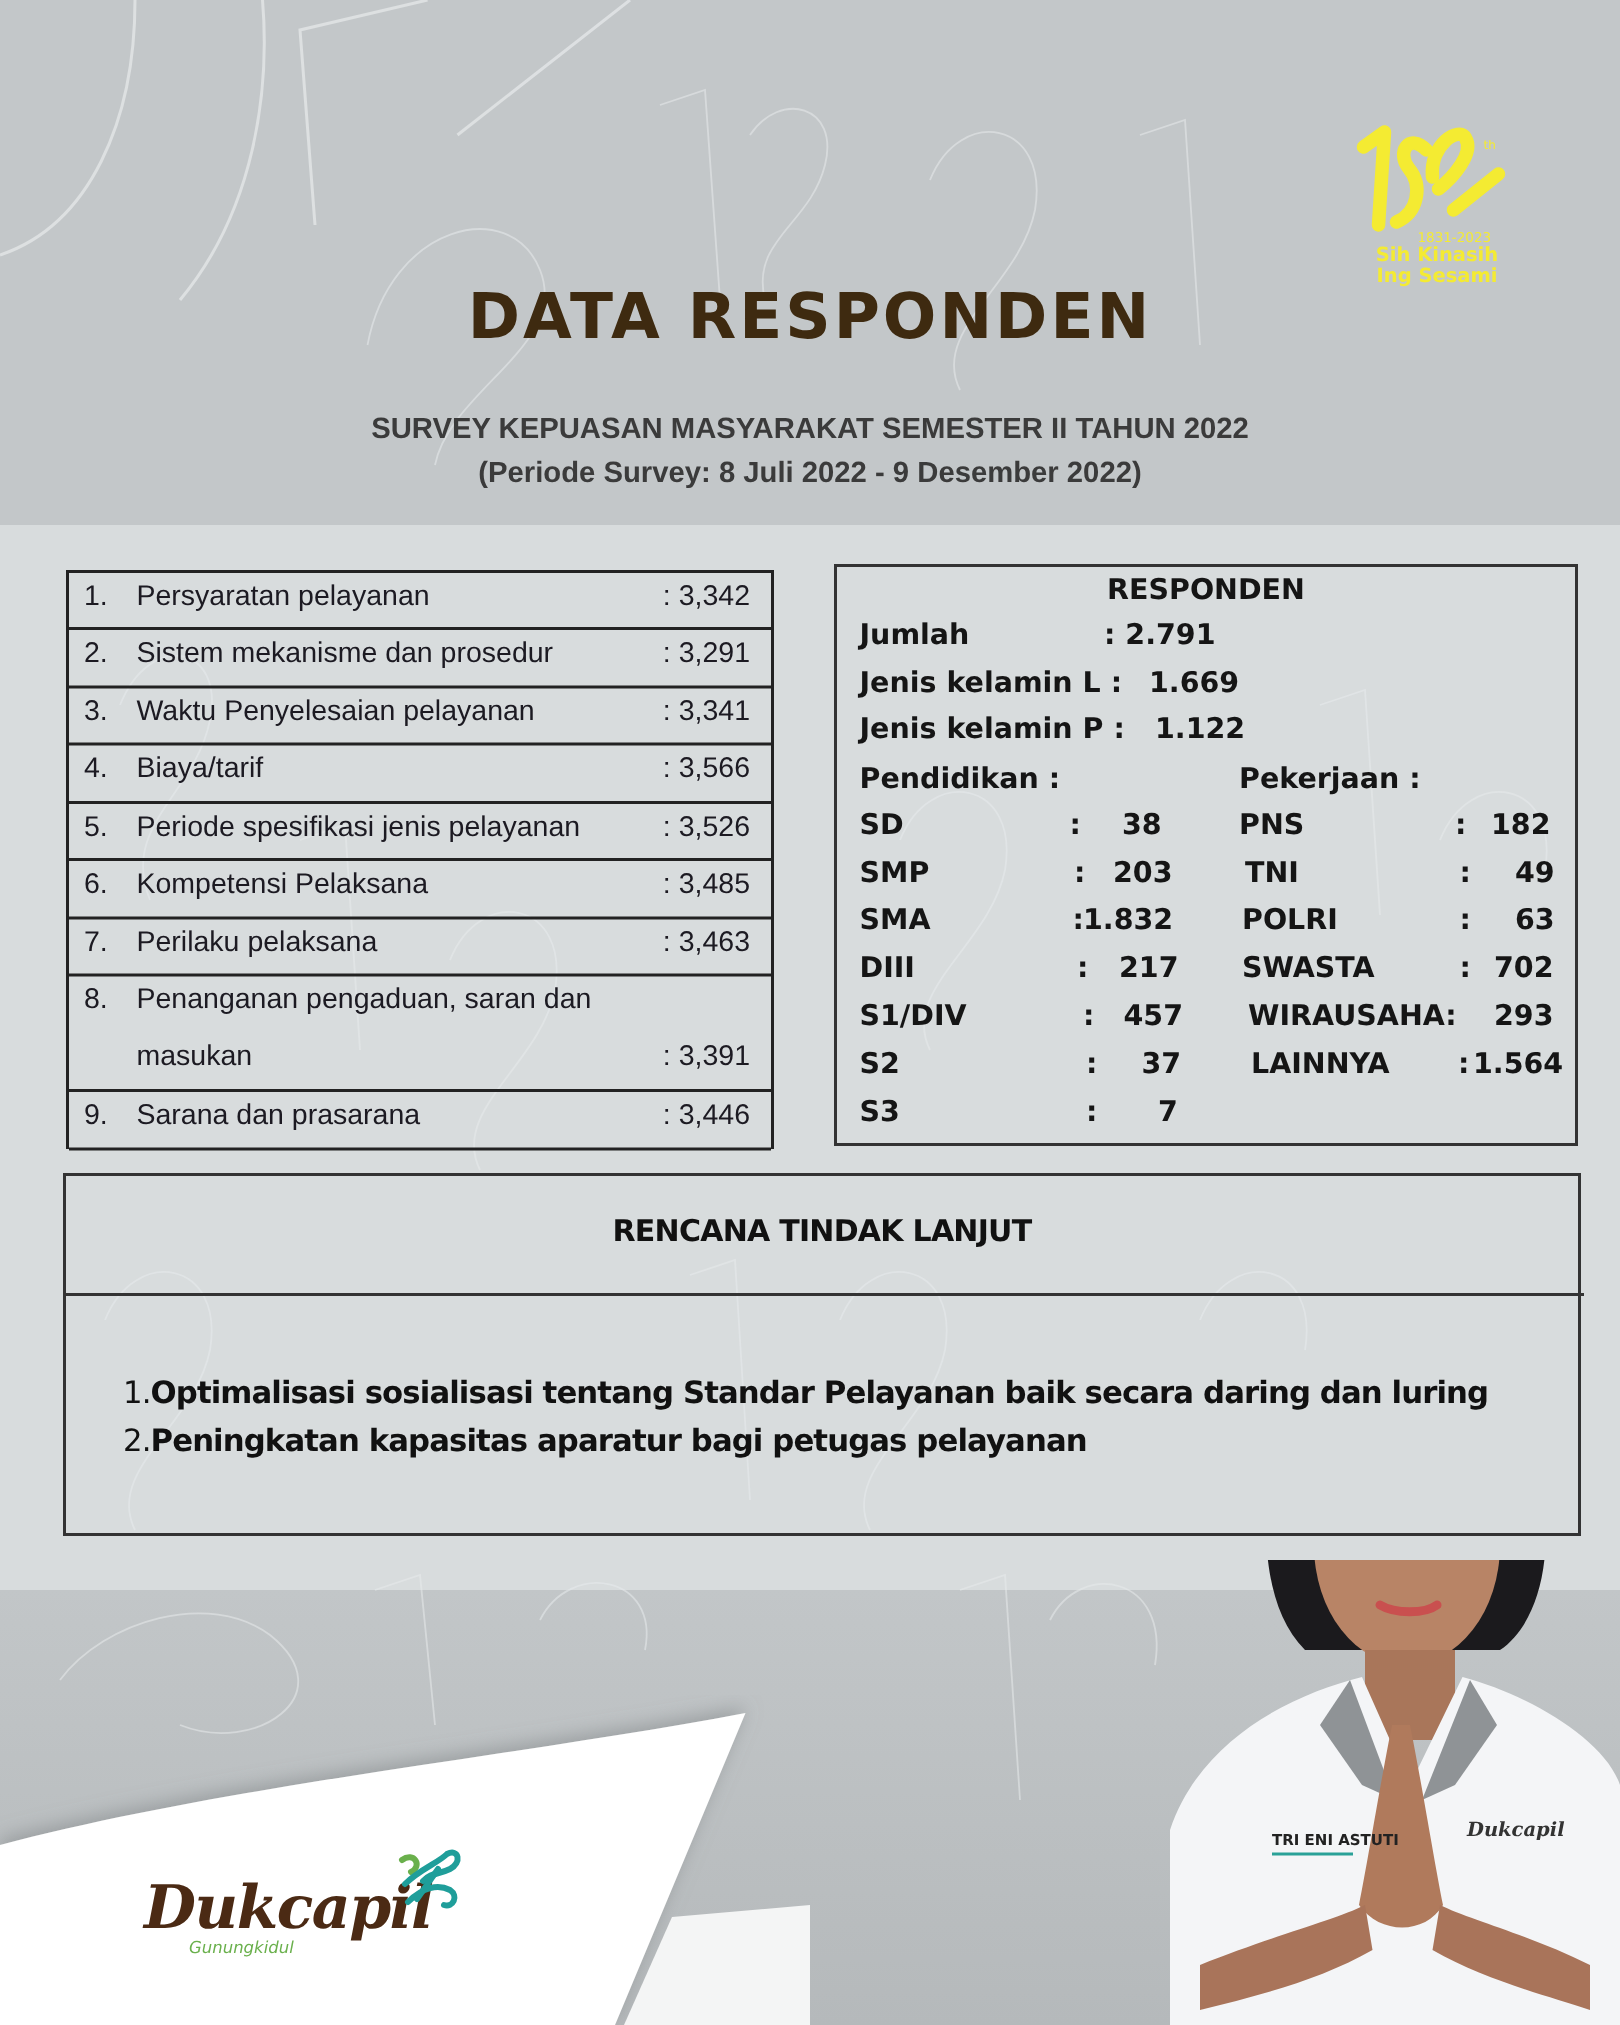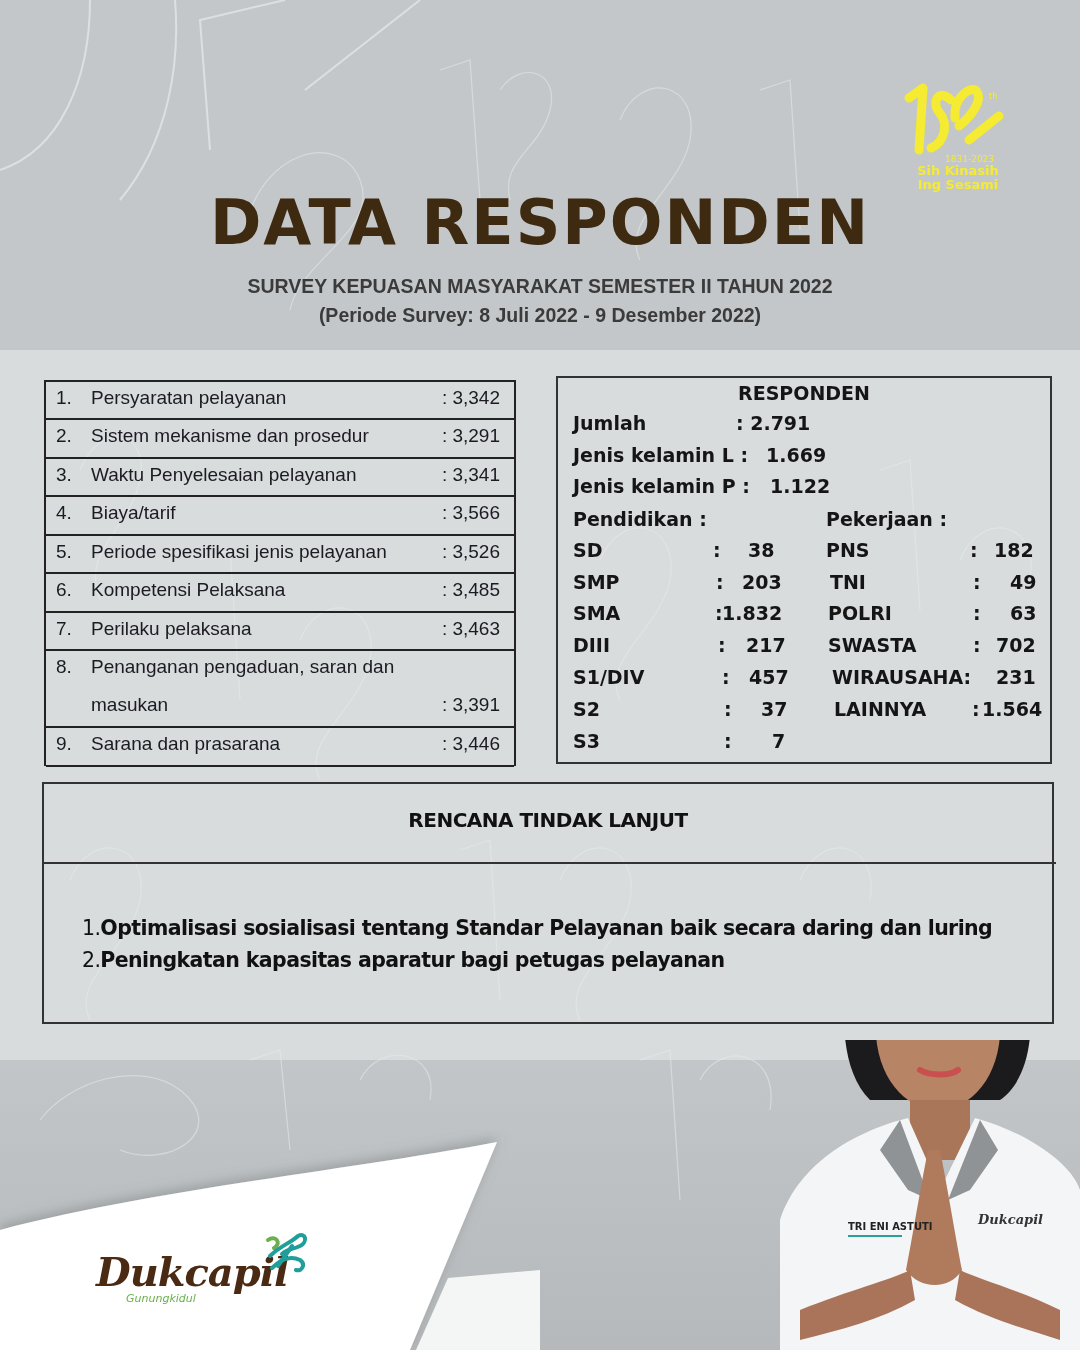--- a/index.html
+++ b/index.html
@@ -25,21 +25,21 @@
     color: #f4eb32;
   }
   .anniv-logo svg { position: absolute; left: 0; top: 0; }
   .anniv-years { position: absolute; left: 42px; top: 76px; font-size: 9px; font-family: "DejaVu Sans", sans-serif; color: #f4eb32; }
   .anniv-tag { position: absolute; left: 12px; top: 86px; font-size: 13px; font-weight: bold; line-height: 14px; color: #f4eb32; font-family: "DejaVu Sans", sans-serif; text-align: center; width: 86px;}
   .anniv-th { position: absolute; left: 86px; top: 14px; font-size: 8px; color:#f4eb32;}
 
   .main-title {
     position: absolute; left: 0; top: 186px; width: 1080px; text-align: center;
     font-family: "DejaVu Sans", sans-serif; font-weight: bold;
-    font-size: 62px; letter-spacing: 2px; color: #3e2a10;
+    font-size: 42px; letter-spacing: 2px; color: #3e2a10;
   }
   .subtitle {
     position: absolute; left: 0; top: 272px; width: 1080px; text-align: center;
     font-family: "Liberation Sans", sans-serif; font-weight: bold;
     font-size: 19.5px; color: #3b3b3b; line-height: 29px;
   }
 
   
   .score-table {
     position: absolute; left: 44px; top: 380px; width: 472px; height: 386px;
@@ -264,21 +264,21 @@
 
     <span class="t" style="left:270px;top:224px">POLRI</span>
     <span class="t" style="left:415px;top:224px">:</span>
     <span class="t" style="left:452px;top:224px">63</span>
 
     <span class="t" style="left:270px;top:256px">SWASTA</span>
     <span class="t" style="left:415px;top:256px">:</span>
     <span class="t" style="left:438px;top:256px">702</span>
 
     <span class="t" style="left:274px;top:288px">WIRAUSAHA:</span>
-    <span class="t" style="left:438px;top:288px">231</span>
+    <span class="t" style="left:438px;top:288px">293</span>
 
     <span class="t" style="left:276px;top:320px">LAINNYA</span>
     <span class="t" style="left:414px;top:320px">:</span>
     <span class="t" style="left:424px;top:320px">1.564</span>
   </div>
 </div>
 
 <div class="plan-box">
   <div class="plan-title">RENCANA TINDAK LANJUT</div>
   <div class="plan-divider"></div>

